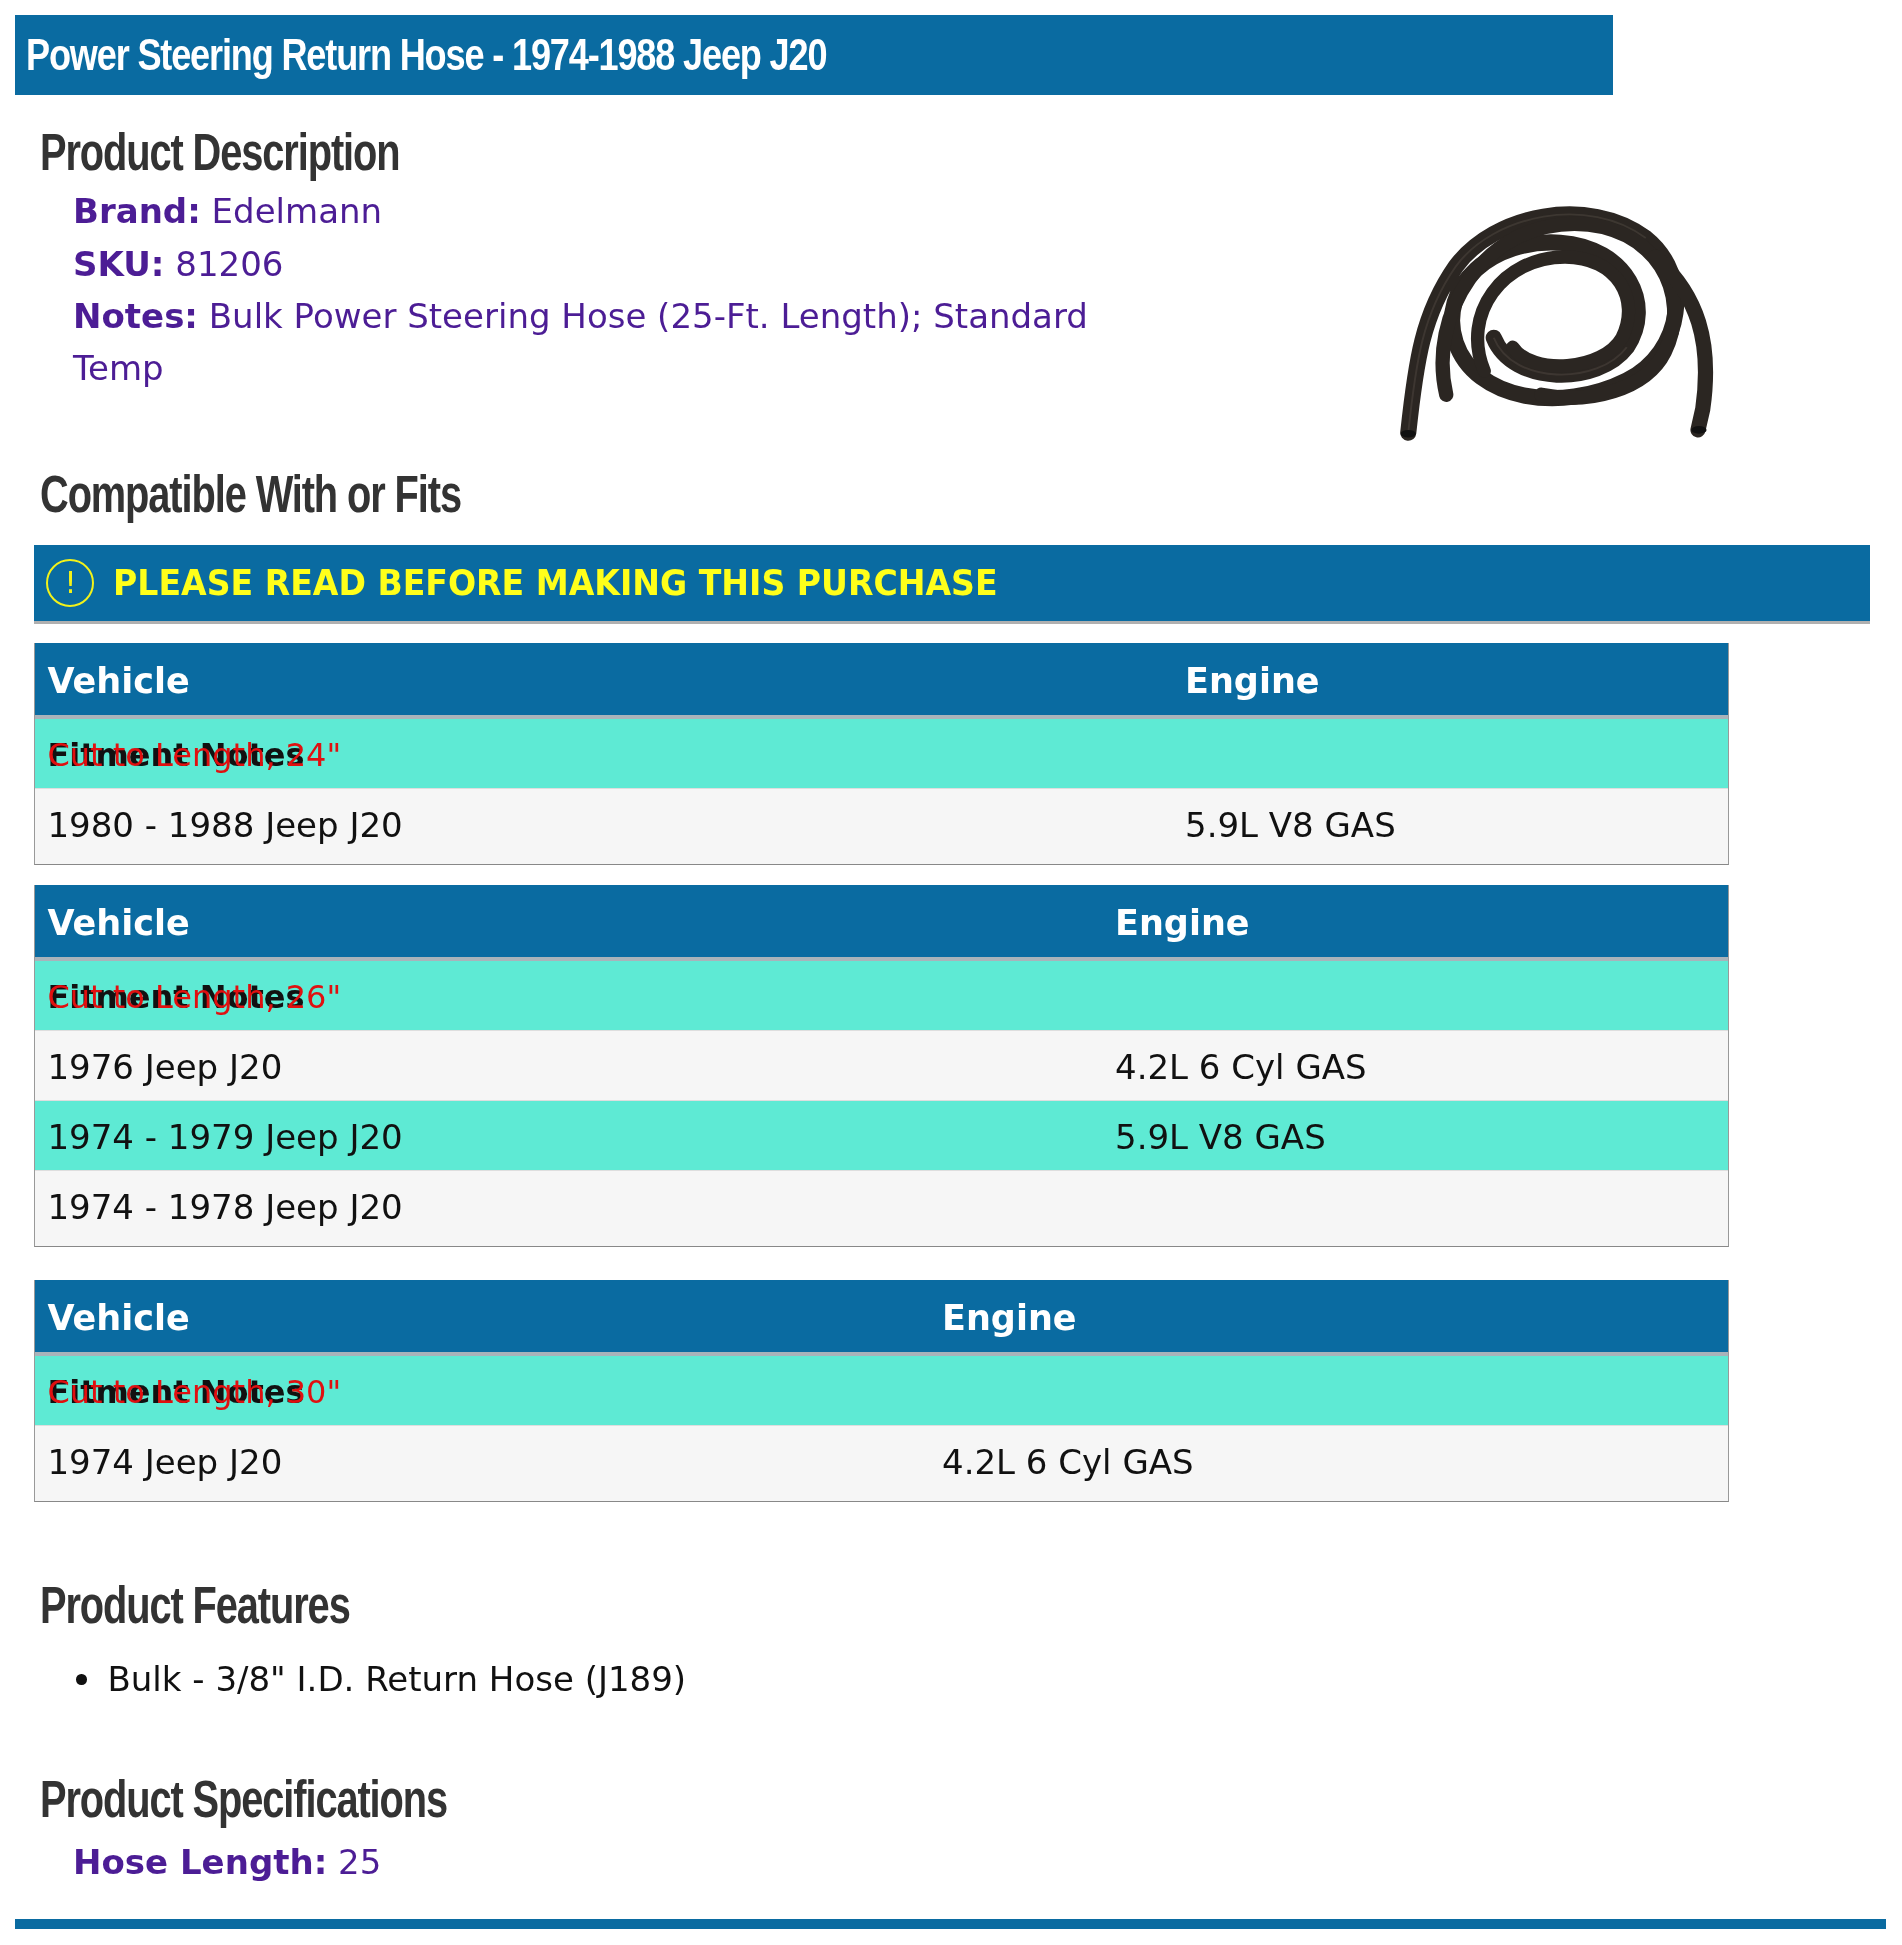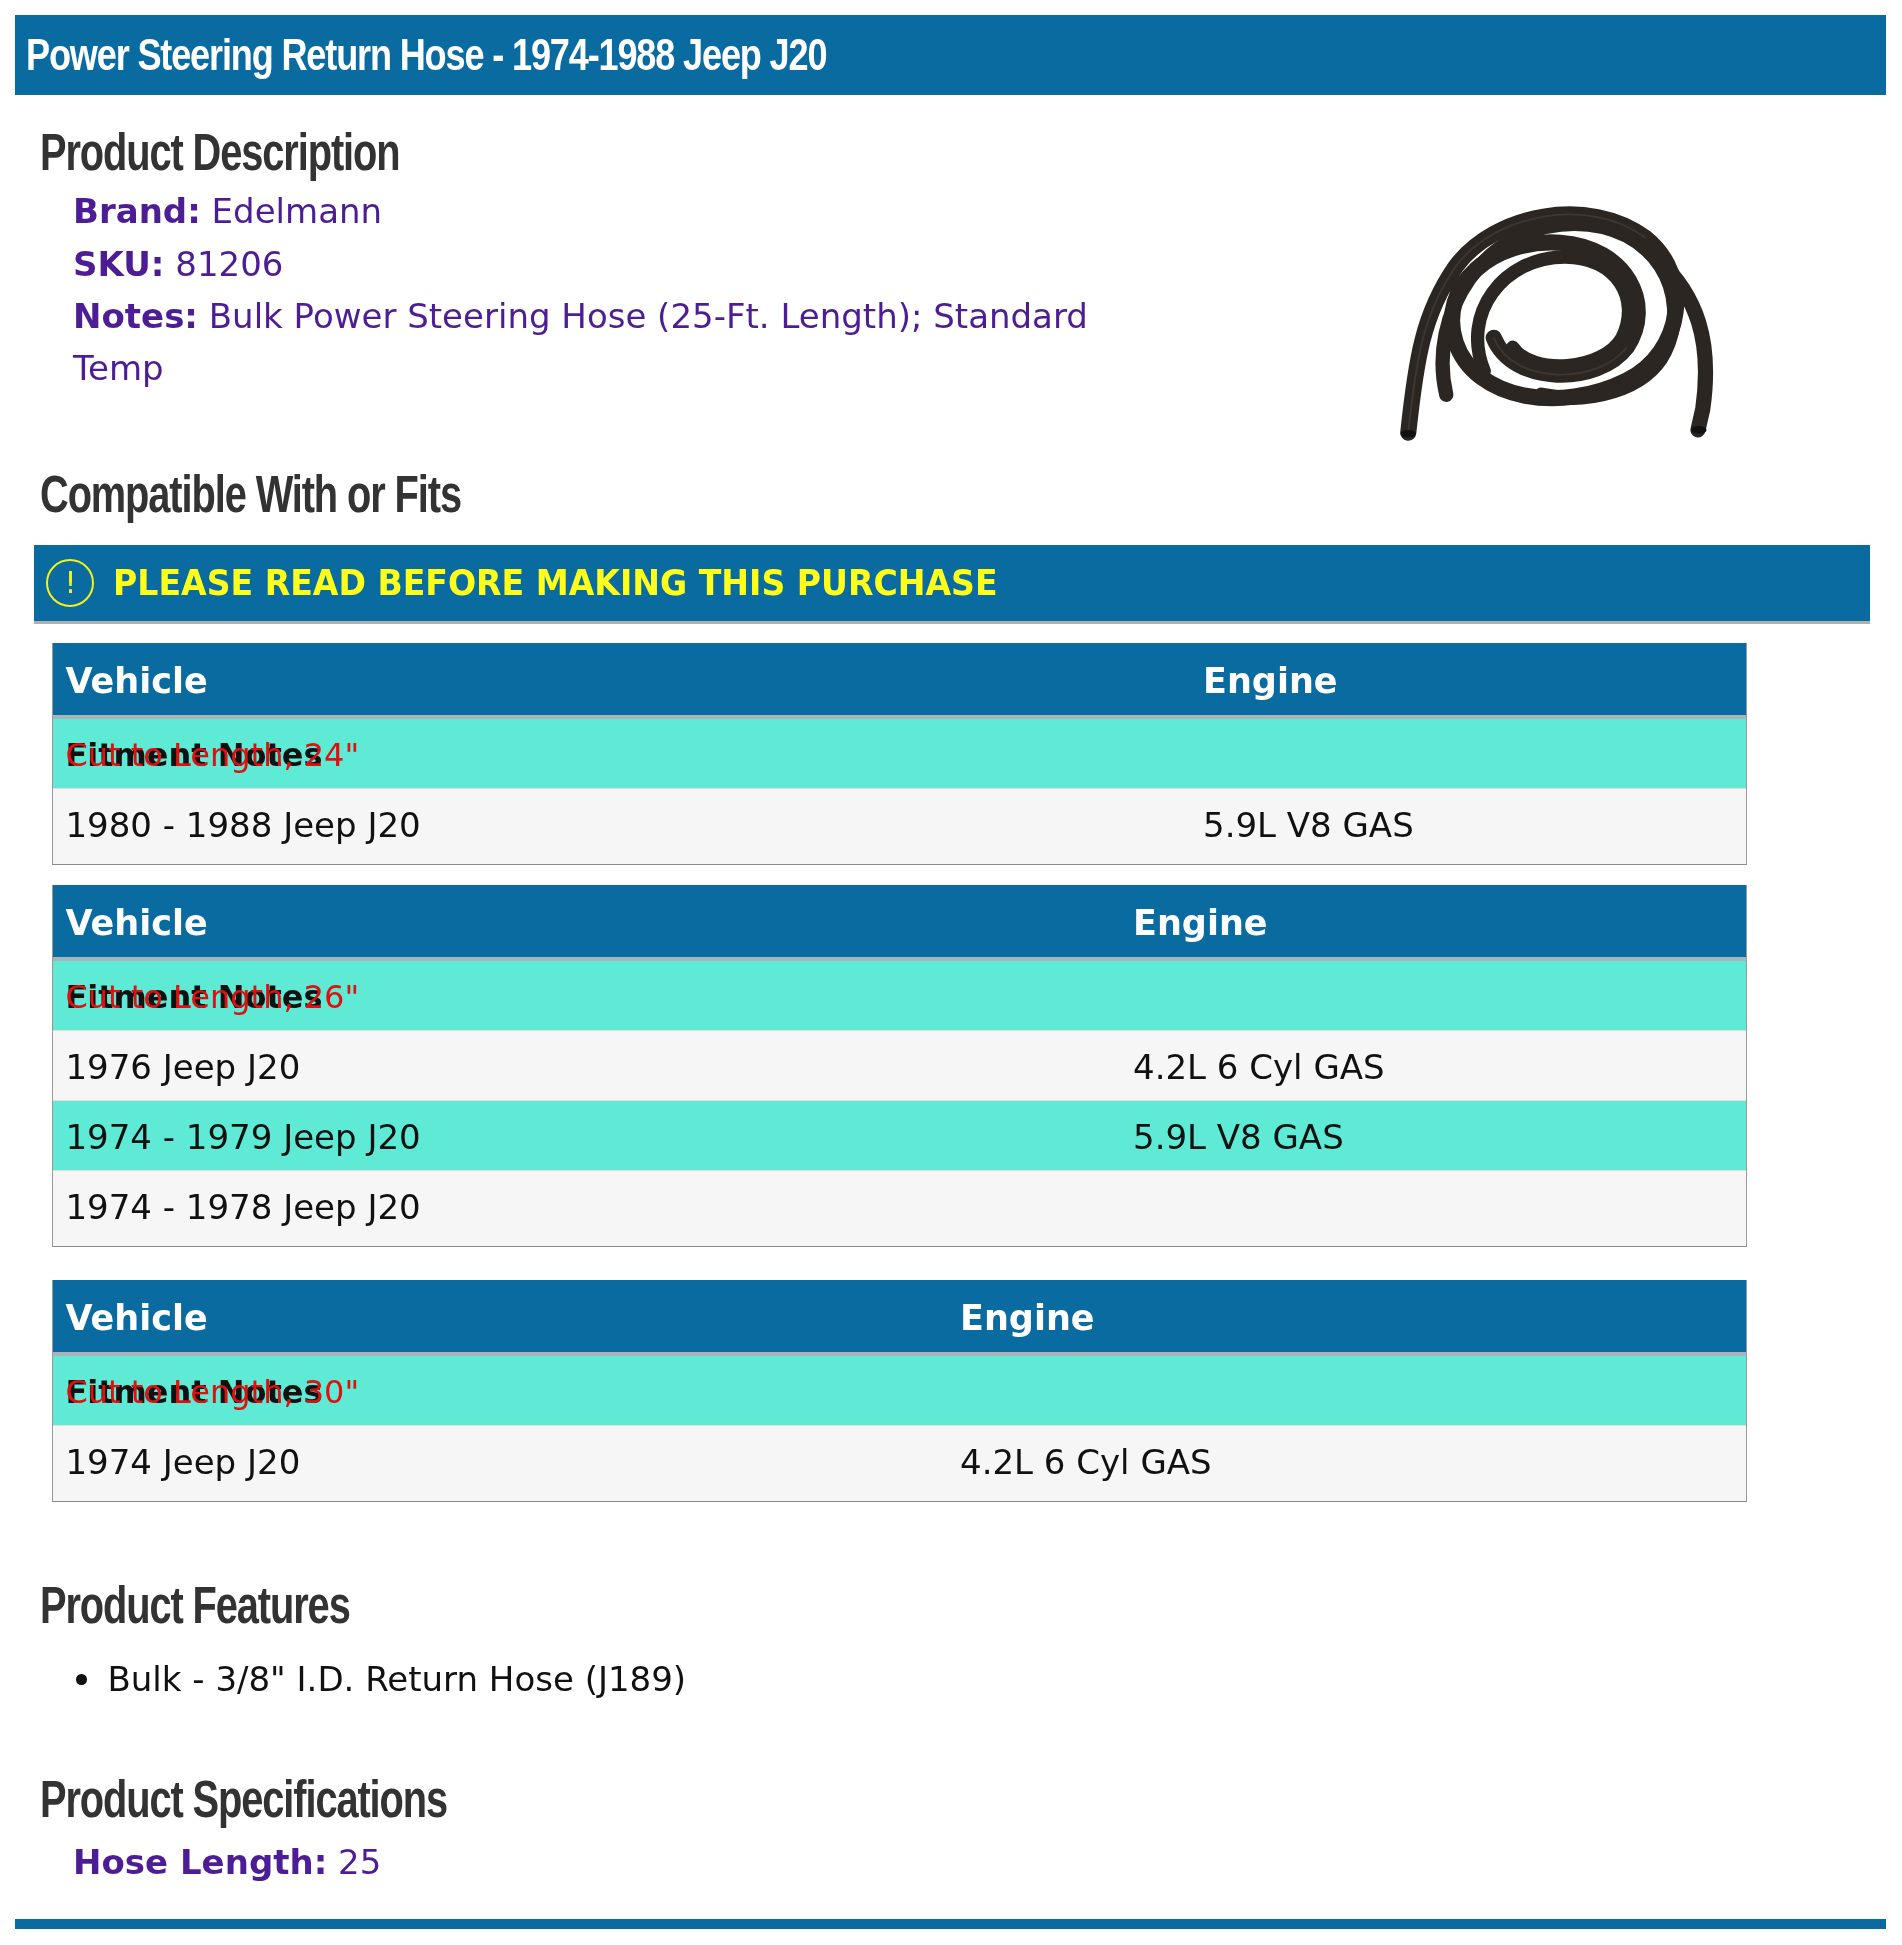--- a/index.html
+++ b/index.html
@@ -1,37 +1,37 @@
 <!DOCTYPE html>
 <html style="font-size:15px"><head>
 <meta charset="utf-8">
 <style>
   html, body { margin:0; padding:0; background:#ffffff; }
   body { width:1902px; height:1945px; position:relative; overflow:hidden;
          font-family:"DejaVu Sans", sans-serif; color:#111; }
-  .title-bar { position:absolute; left:15px; top:15px; width:1871px; height:80px;
+  .title-bar { position:absolute; left:15px; top:15px; width:1598px; height:80px;
                background:#0a6ba1; box-sizing:border-box; padding-left:11.4px; }
   .title-text { color:#fff; font-family:"Liberation Sans", sans-serif; font-weight:bold;
                 font-size:44px; line-height:80px; letter-spacing:-1.4px;
                 transform:scaleX(0.82); transform-origin:left center; display:inline-block; white-space:nowrap; }
   .heading { position:absolute; left:40px; color:#333; font-family:"Liberation Sans", sans-serif;
              font-weight:bold; font-size:51px; letter-spacing:-1.4px; white-space:nowrap;
              transform:scaleX(0.78); transform-origin:left center; margin:0; line-height:57px; }
   .desc-line { position:absolute; left:73px; font-size:34px; line-height:52px; white-space:nowrap; color:#4c1d95;
                font-family:"DejaVu Sans", sans-serif; }
   .desc-line b { font-weight:bold; }
   .hose-img { position:absolute; left:1370px; top:181px; width:371px; height:266px; }
   .warn { position:absolute; left:34px; top:545px; width:1836px; height:76px; background:#0a6ba1;
           border-bottom:3.8px solid #b0b0b0; box-sizing:content-box; }
   .warn-icon { position:absolute; left:12.4px; top:14.3px; width:44px; height:44px; border:2.4px solid #f2f21a;
                border-radius:50%; color:#f2f21a; font-size:30px; line-height:44px; text-align:center; font-weight:normal; }
   .warn-text { position:absolute; left:79px; top:0; line-height:76px; color:#ffff1a; font-weight:bold;
                font-size:36px; white-space:nowrap; font-family:"DejaVu Sans", sans-serif;
                transform:scaleX(0.92); transform-origin:left center; }
-  .fit-table { position:absolute; left:52px; width:1695px; border-left:1.4px solid #999;
+  .fit-table { position:absolute; left:34px; width:1695px; border-left:1.4px solid #999;
                border-right:1.4px solid #999; border-bottom:1.9px solid #888; box-sizing:border-box; }
   .fit-head { height:72px; background:#0a6ba1; border-bottom:4.8px solid #a9b3ba; position:relative; }
   .fit-head span { position:absolute; top:0; line-height:76px; color:#fff; font-weight:bold; font-size:35px; }
   .fit-row { height:69px; position:relative; border-bottom:1.4px solid #dedede; background:#5eead4; }
   .fit-row.alt { background:#f6f6f6; }
   .fit-row:last-child { border-bottom:none; height:75px; }
   .fit-row span { position:absolute; top:0; line-height:72px; font-size:34px; white-space:nowrap; color:#111; }
   .fit-row .note-label { font-weight:bold; font-size:32px; }
   .fit-row .note-val { color:#e01010; font-size:32px; }
   .bullet { position:absolute; left:76px; top:1655px; font-size:34px; line-height:48px; white-space:nowrap; }

